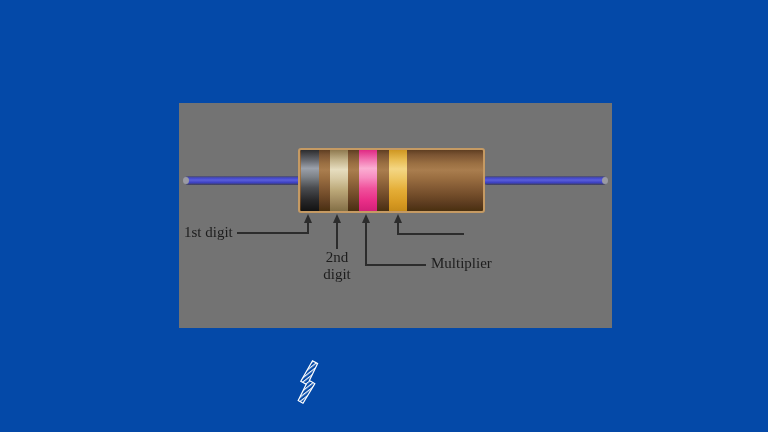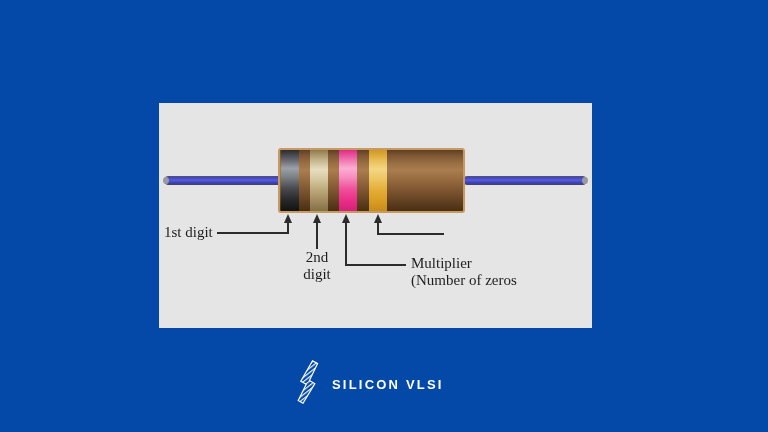--- a/index.html
+++ b/index.html
@@ -1,21 +1,21 @@
 <!DOCTYPE html>
 <html><head>
 <meta charset="utf-8">
 <style>
   * { margin:0; padding:0; box-sizing:border-box; }
   html,body { width:768px; height:432px; overflow:hidden; }
   body { background:#0449a8; position:relative; font-family:"Liberation Serif", serif; }
 
   .card {
-    position:absolute; left:159px; top:103px; width:433px; height:225px;
-    background:#e5e5e5;
+    position:absolute; left:179px; top:103px; width:433px; height:225px;
+    background:#737373;
   }
 
   
   .lead {
     position:absolute; height:9px; top:73px;
     background:linear-gradient(#54555e 0%, #4145c8 22%, #5a5edb 45%, #3c40c0 75%, #43444e 100%);
     border-radius:5px;
   }
   .lead-left  { left:5px;   width:118px; }
   .lead-right { left:304px; width:124px; }
@@ -109,30 +109,28 @@
 
   <div class="lbl" style="left:5px; top:121px;">1st digit</div>
 
   <div class="lbl lbl-center" style="left:136px; top:146px; width:44px;">
     <div>2nd</div>
     <div>digit</div>
   </div>
 
   <div class="lbl" style="left:252px; top:152px;font-family:Liberation Serif, serif;">
     <div>Multiplier</div>
-    <div>(Number of zeros</div>
   </div>
 
 </div>
 
 <div class="brand">
   <span>
     <svg width="22" height="44" viewBox="0 0 22 44" aria-hidden="true">
       <defs>
         <pattern id="hatch" width="3.4" height="3.4" patternUnits="userSpaceOnUse" patternTransform="rotate(52)">
           <line x1="0.6" y1="0" x2="0.6" y2="3.4" stroke="#ffffff" stroke-width="1.1"></line>
         </pattern>
       </defs>
       <path d="M15.5 0.8 L20.6 3.6 L12.4 20.6 L17.8 23.6 L6 43.2 L1.2 40.4 L9.2 24.2 L3.8 21.2 Z" fill="url(#hatch)" stroke="#ffffff" stroke-width="1.2" stroke-linejoin="miter"></path>
     </svg>
   </span>
-  <span class="brand-text">SILICON VLSI</span>
 </div>
 
 </body></html>

